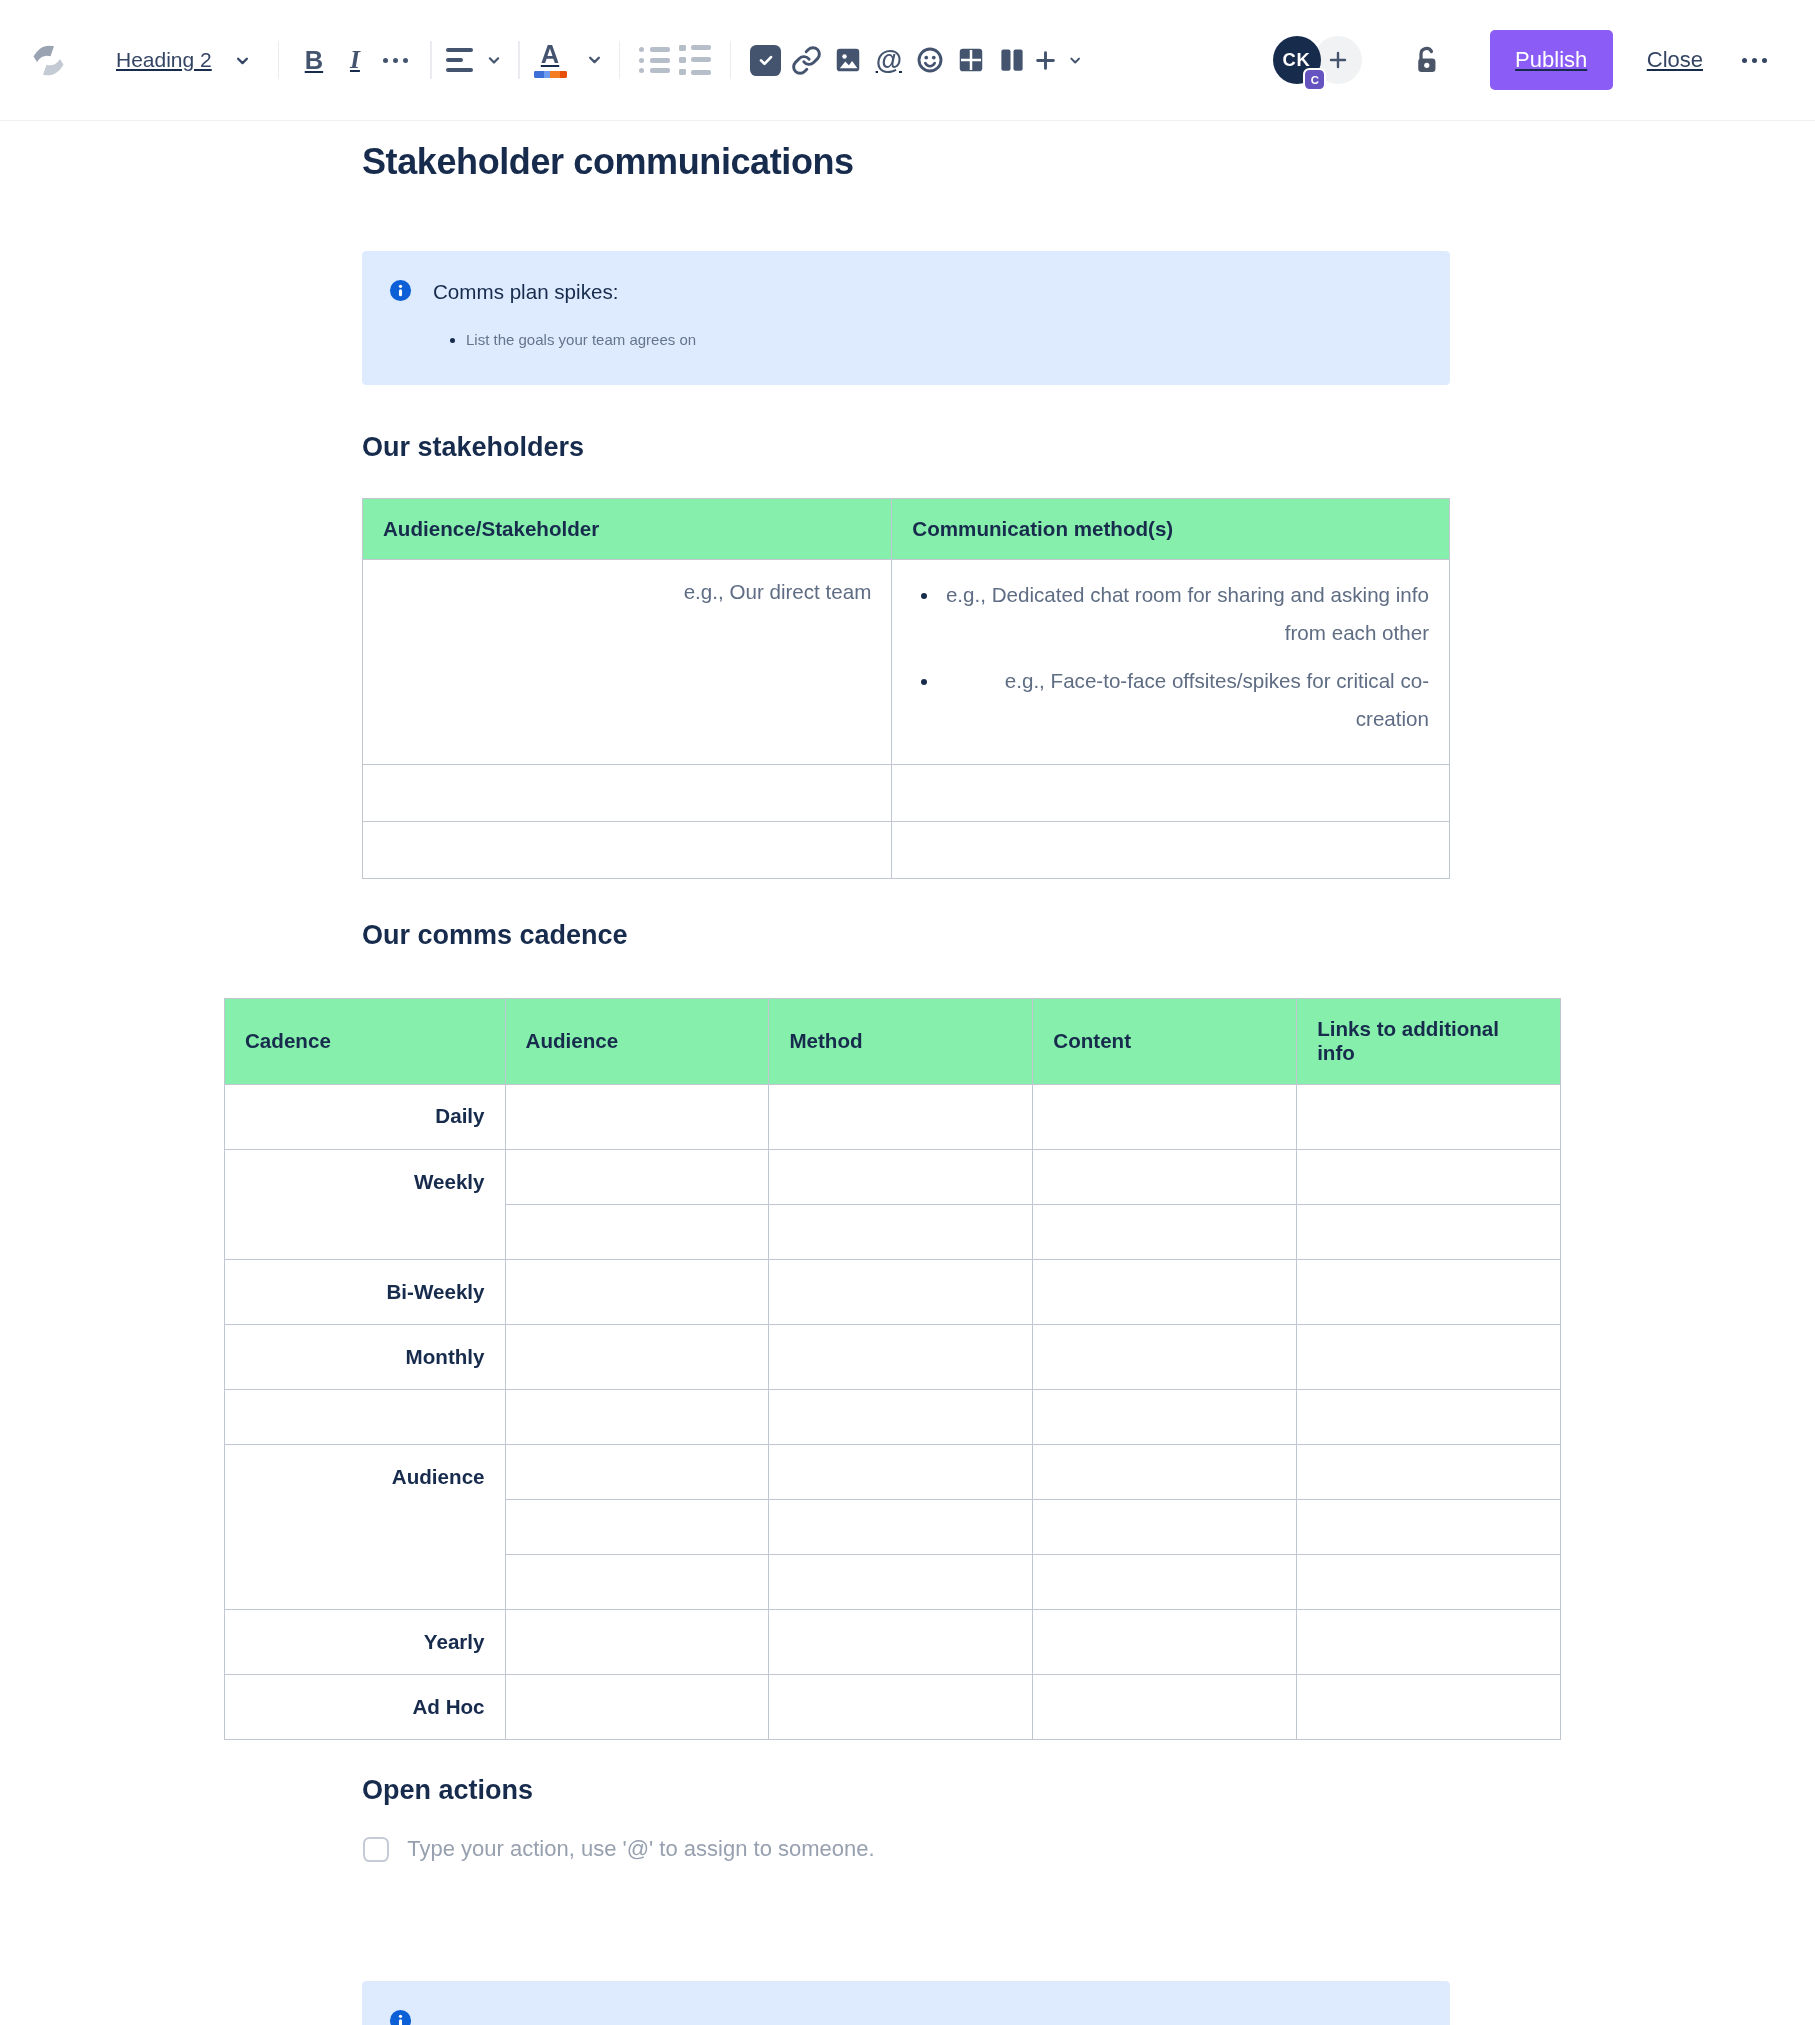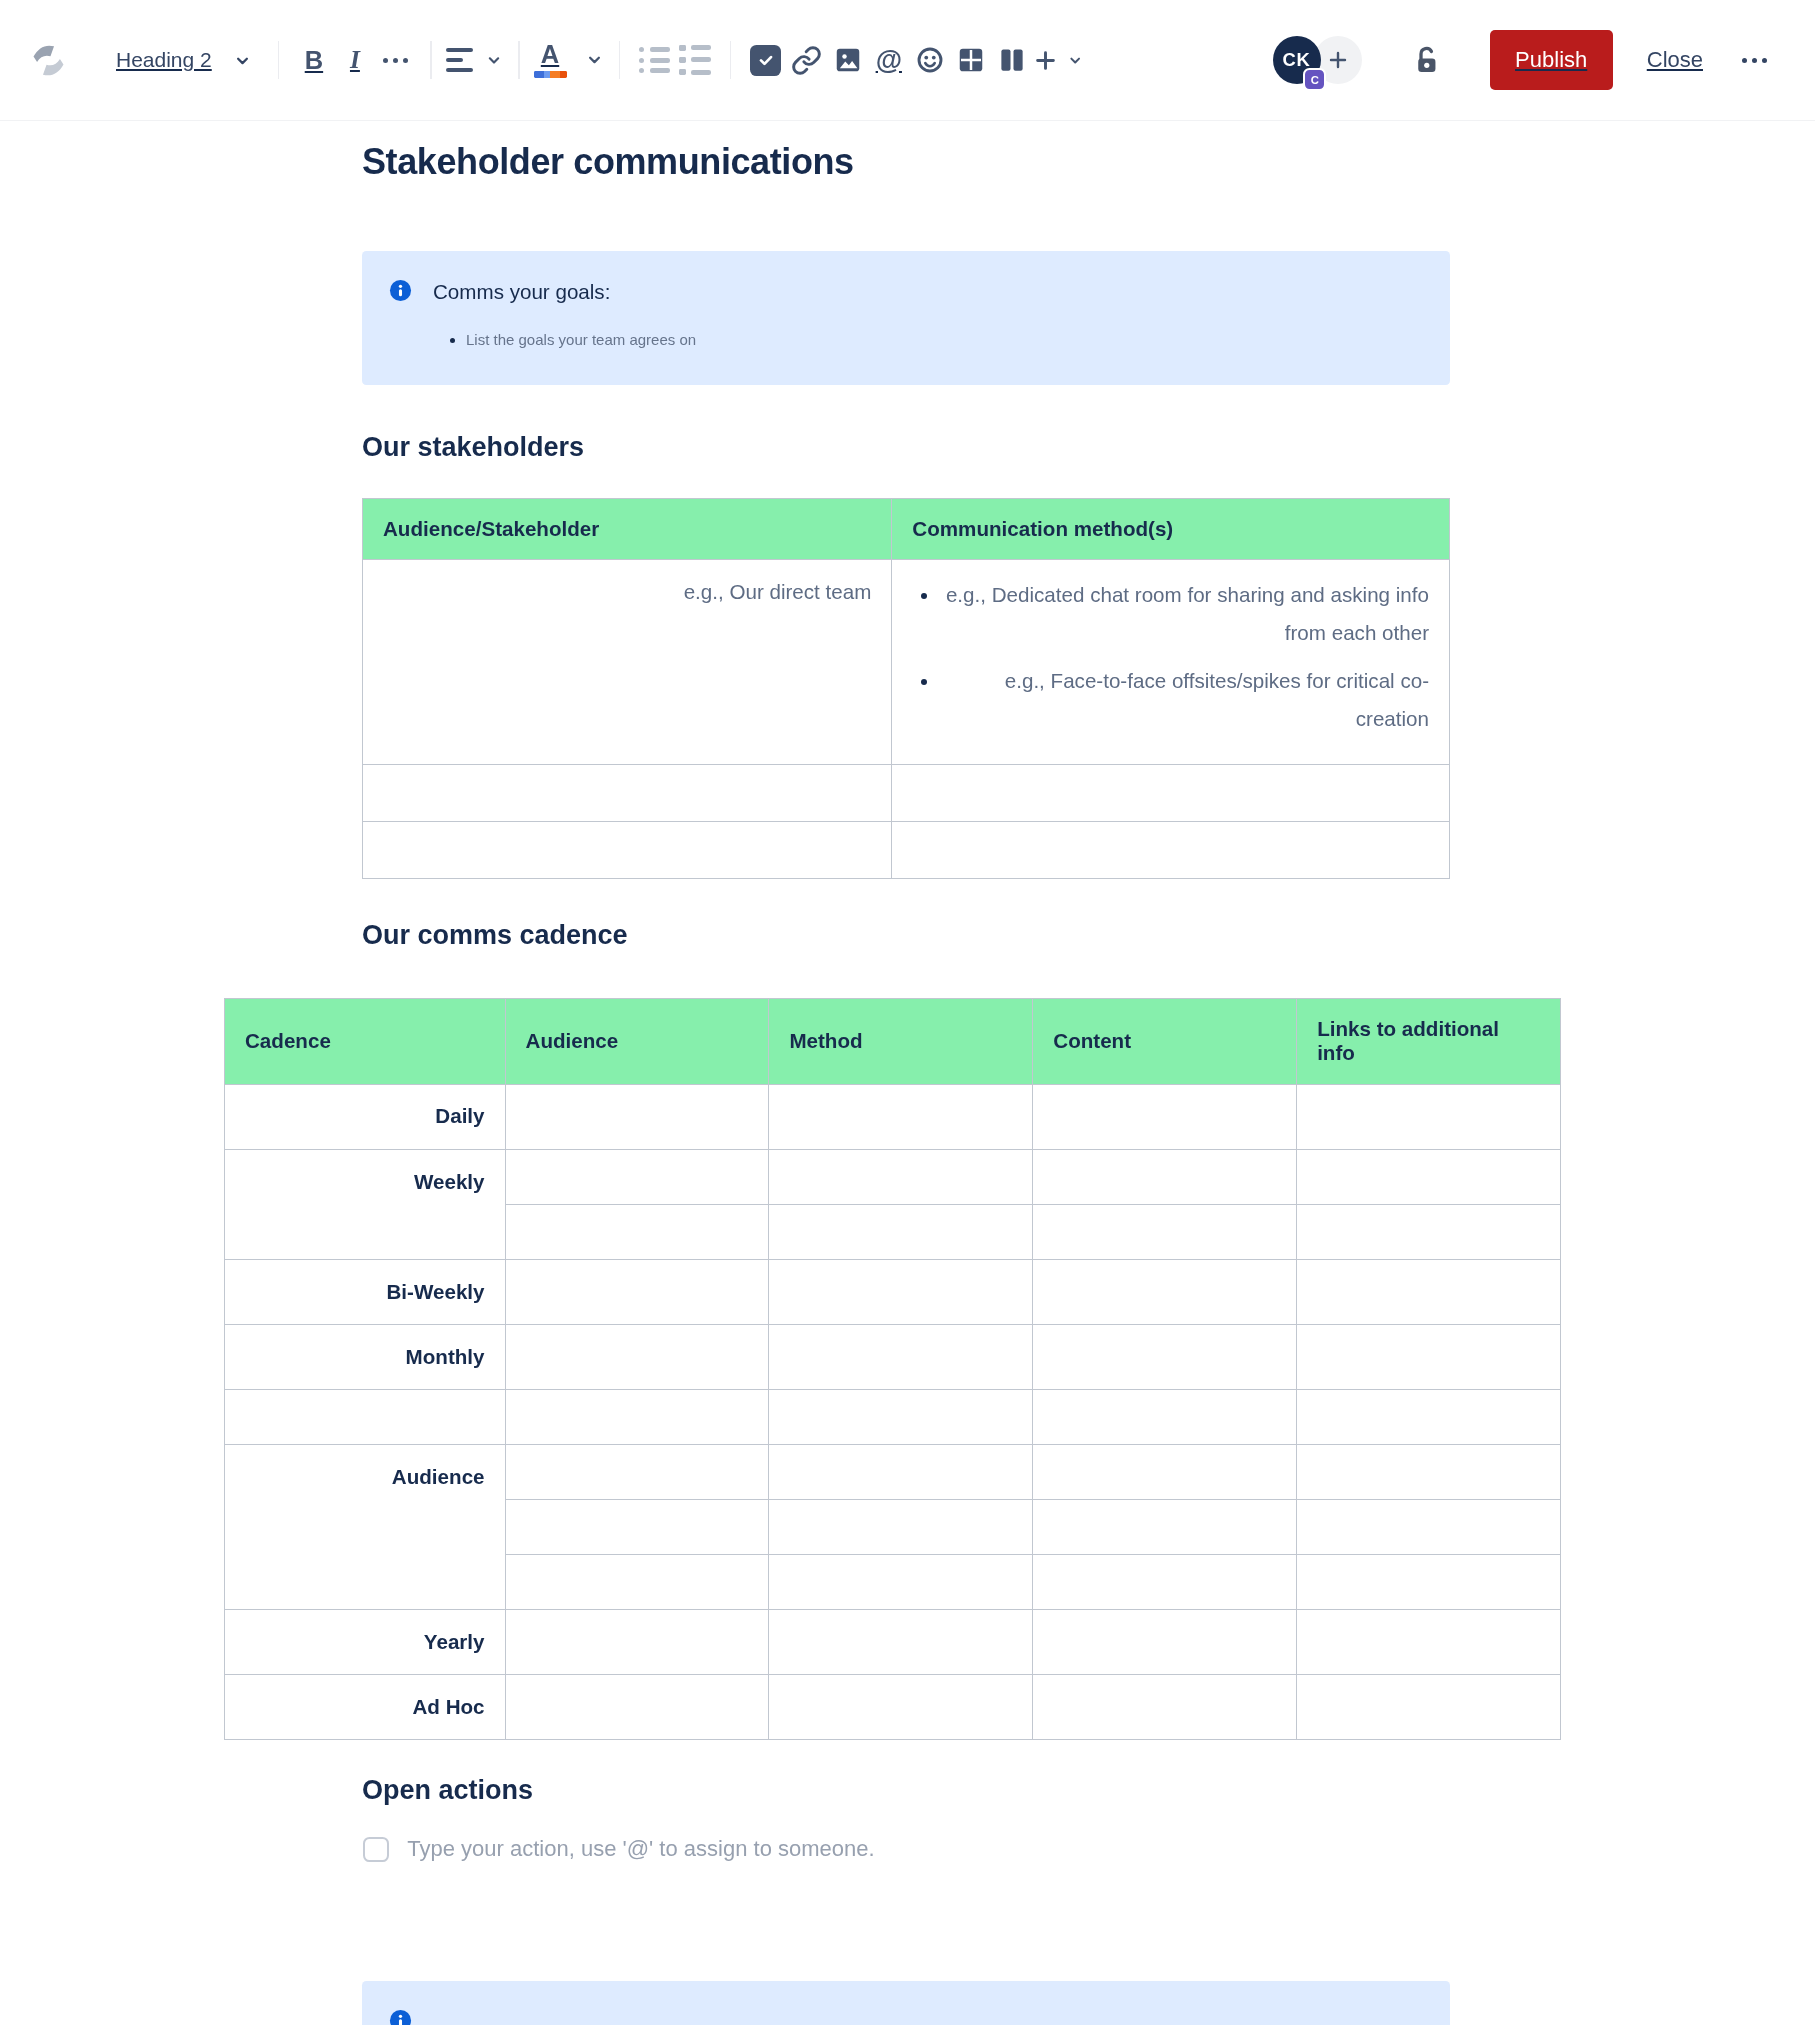--- a/index.html
+++ b/index.html
@@ -37,21 +37,21 @@
   .list-icon .ln { width:20px; height:5px; border-radius:2.1px; background:currentColor; }
   .task-icon { width:31px; height:31px; border-radius:6.4px; background:currentColor; display:flex; align-items:center; justify-content:center; }
   .mention { font-size:27px; font-weight:600; }
   .plus-btn { display:flex; align-items:center; gap:7px; }
 
   .avatar-wrap { position:relative; width:48px; height:48px; z-index:2; }
   .avatar { width:48px; height:48px; border-radius:50%; background:#172B4D; color:#fff; display:flex; align-items:center; justify-content:center; font-size:18.4px; font-weight:700; letter-spacing:0.7px; }
   .avatar-badge { position:absolute; right:-5.7px; bottom:-7px; width:23px; height:23px; border-radius:6.4px; background:#6554C0; border:2.8px solid #fff; color:#fff; font-size:11.3px; font-weight:700; display:flex; align-items:center; justify-content:center; }
   .add-circle { width:48px; height:48px; border-radius:50%; background:#F1F2F4; color:#44546F; display:flex; align-items:center; justify-content:center; margin-left:-7px; border:none; cursor:pointer; z-index:1; }
   .lock-btn { margin-left:44px; }
-  .publish-btn { margin-left:43px; height:60px; padding:0 25.5px; background:#b91c1c; color:#fff; font-size:22px; font-weight:500; border:none; border-radius:5px; cursor:pointer; font-family:inherit; }
+  .publish-btn { margin-left:43px; height:60px; padding:0 25.5px; background:#8b5cf6; color:#fff; font-size:22px; font-weight:500; border:none; border-radius:5px; cursor:pointer; font-family:inherit; }
   .close-btn { margin-left:34px; background:none; border:none; font-size:22px; color:#344563; cursor:pointer; font-family:inherit; }
   .more-btn { margin-left:31px; color:#344563; }
 
   
   .content { width:1088px; margin-left:362px; padding-top:20px; }
   h1.page-title { font-size:36px; font-weight:600; color:#172B4D; letter-spacing:-0.4px; }
 
   .panel { position:relative; background:#DEEBFF; border-radius:4.3px; padding:25.5px 34px 30px 71px; }
   .panel.goals { margin-top:68px; }
   .panel-icon { position:absolute; left:27px; top:28px; width:23px; height:23px; }
@@ -314,21 +314,21 @@
     <h1 class="page-title">Stakeholder communications</h1>
 
     <div class="panel goals">
       <span class="panel-icon">
         <svg width="23" height="23" viewBox="0 0 24 24">
           <circle cx="12" cy="12" r="11" fill="#0C5FD6"></circle>
           <circle cx="12" cy="7.6" r="1.7" fill="#fff"></circle>
           <rect x="10.4" y="10.6" width="3.2" height="7.4" rx="1.6" fill="#fff"></rect>
         </svg>
       </span>
-      <div class="panel-lead">Comms your goals:</div>
+      <div class="panel-lead">Comms plan spikes:</div>
       <ul class="panel-list">
         <li>List the goals your team agrees on</li>
       </ul>
     </div>
 
     <h2 class="sec sec-stake">Our stakeholders</h2>
 
     <table class="stake-table">
       <colgroup>
           <col class="c1">

